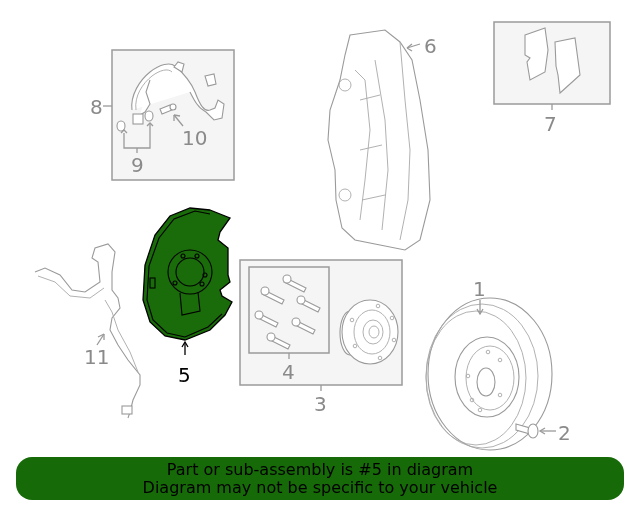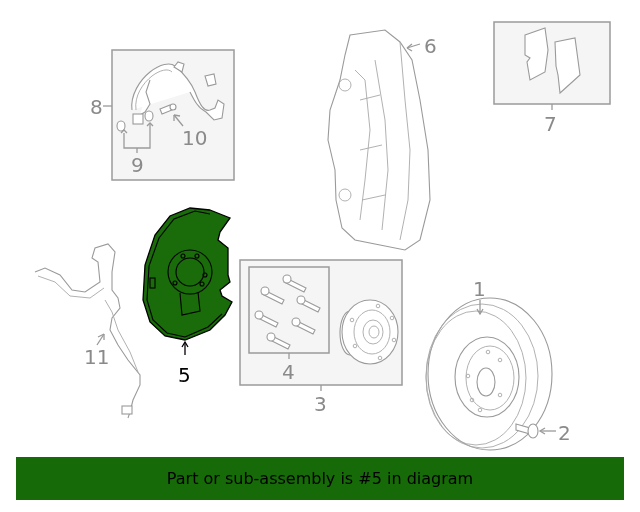--- a/index.html
+++ b/index.html
@@ -8,21 +8,21 @@
     .callout { font-family: "DejaVu Sans", sans-serif; font-size: 20px; fill: #8a8a8a; }
     .callout.active { fill: #000000; }
     .line { stroke: #9a9a9a; stroke-width: 1.3; fill: none; }
     .part { stroke: #9a9a9a; stroke-width: 1.1; fill: #ffffff; }
     .part-thin { stroke: #a8a8a8; stroke-width: 0.9; fill: none; }
     .box { stroke: #9a9a9a; stroke-width: 1.5; fill: #f5f5f5; }
     .box-inner { stroke: #9a9a9a; stroke-width: 1.5; fill: #f5f5f5; }
     .hl { fill: #1a6b0a; stroke: #000; stroke-width: 1.3; }
     .hl-inner { fill: none; stroke: #000; stroke-width: 1.1; }
     #banner { position: absolute; left: 16px; top: 457px; width: 608px; height: 43px; background: #176a08;
-      display: flex; flex-direction: column; align-items: center; justify-content: center; }
+      display: flex; flex-direction: column; align-items: center; justify-content: center; border-radius: 16px; }
     #banner span { display: block; color: #000; font-family: "DejaVu Sans", sans-serif; font-size: 16px; line-height: 18px; text-align: center; }
   </style>
 </head>
 <body>
 
 <svg id="diagram" viewBox="0 0 640 512" xmlns="http://www.w3.org/2000/svg">
 
   <g>
     <rect class="box" x="112" y="50" width="122" height="130"></rect>
     <path class="part" d="M132 110 C130 95 140 80 150 72 C160 64 170 62 175 66 C182 72 190 80 195 92 C200 105 204 112 210 110 L215 108 L218 100 L224 104 L222 118 L214 120 L206 112 C198 108 194 100 190 92"></path>
@@ -152,13 +152,14 @@
     <path class="part" d="M516 424 L530 428 L530 434 L516 430 Z"></path>
     <ellipse class="part" cx="533" cy="431" rx="5" ry="7"></ellipse>
     <line class="line" x1="541" y1="431" x2="556" y2="431"></line>
     <path class="line" d="M545 428 L540 431 L545 434"></path>
     <text class="callout" x="558" y="440">2</text>
   </g>
 </svg>
 
 <div id="banner">
   <span>Part or sub-assembly is #5 in diagram</span>
+  <span>Diagram may not be specific to your vehicle</span>
 </div>
 
 </body></html>

